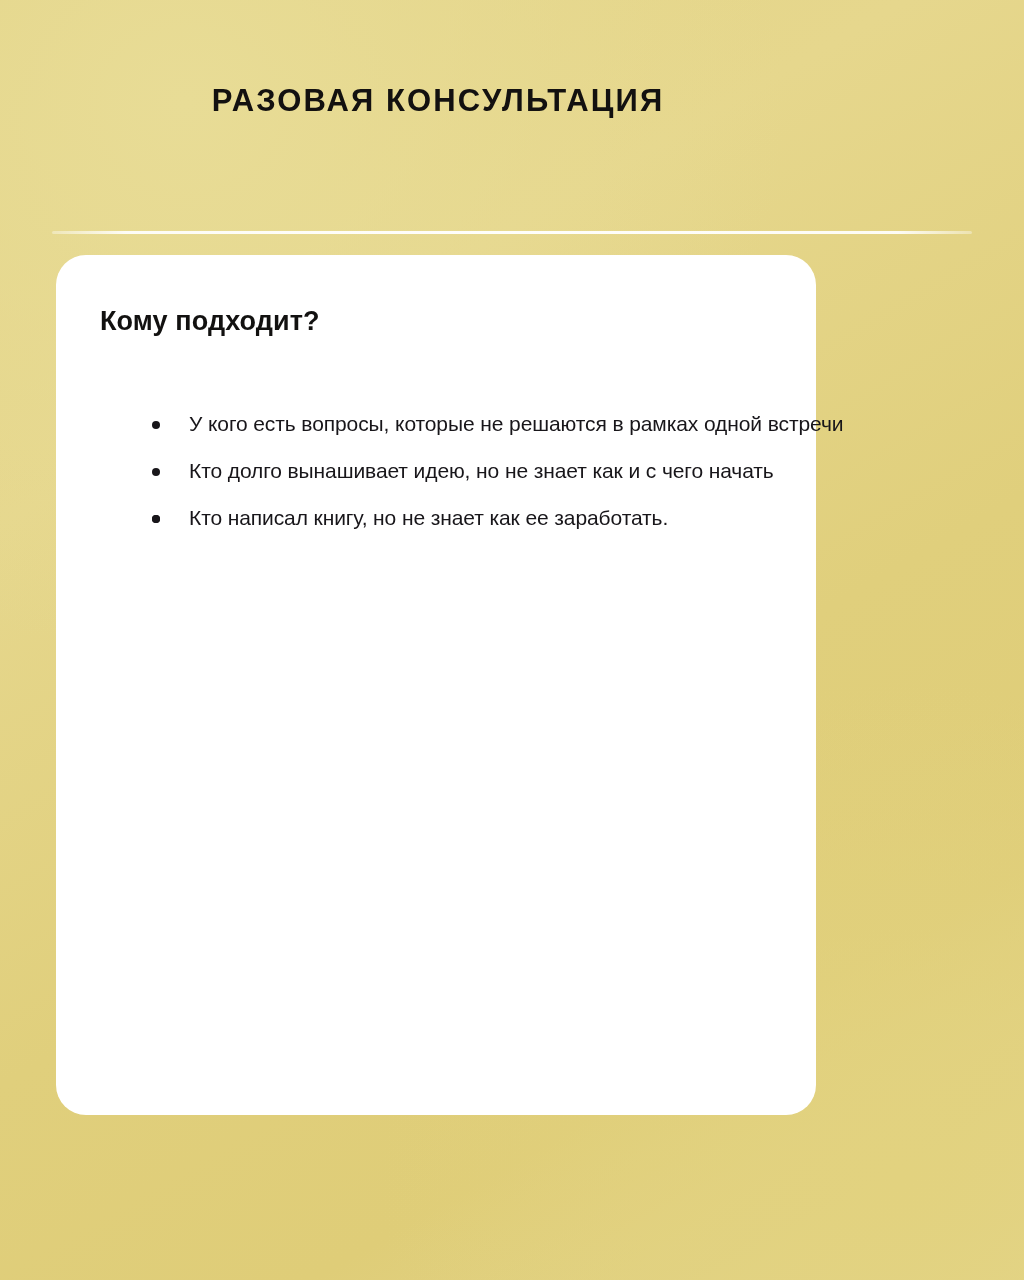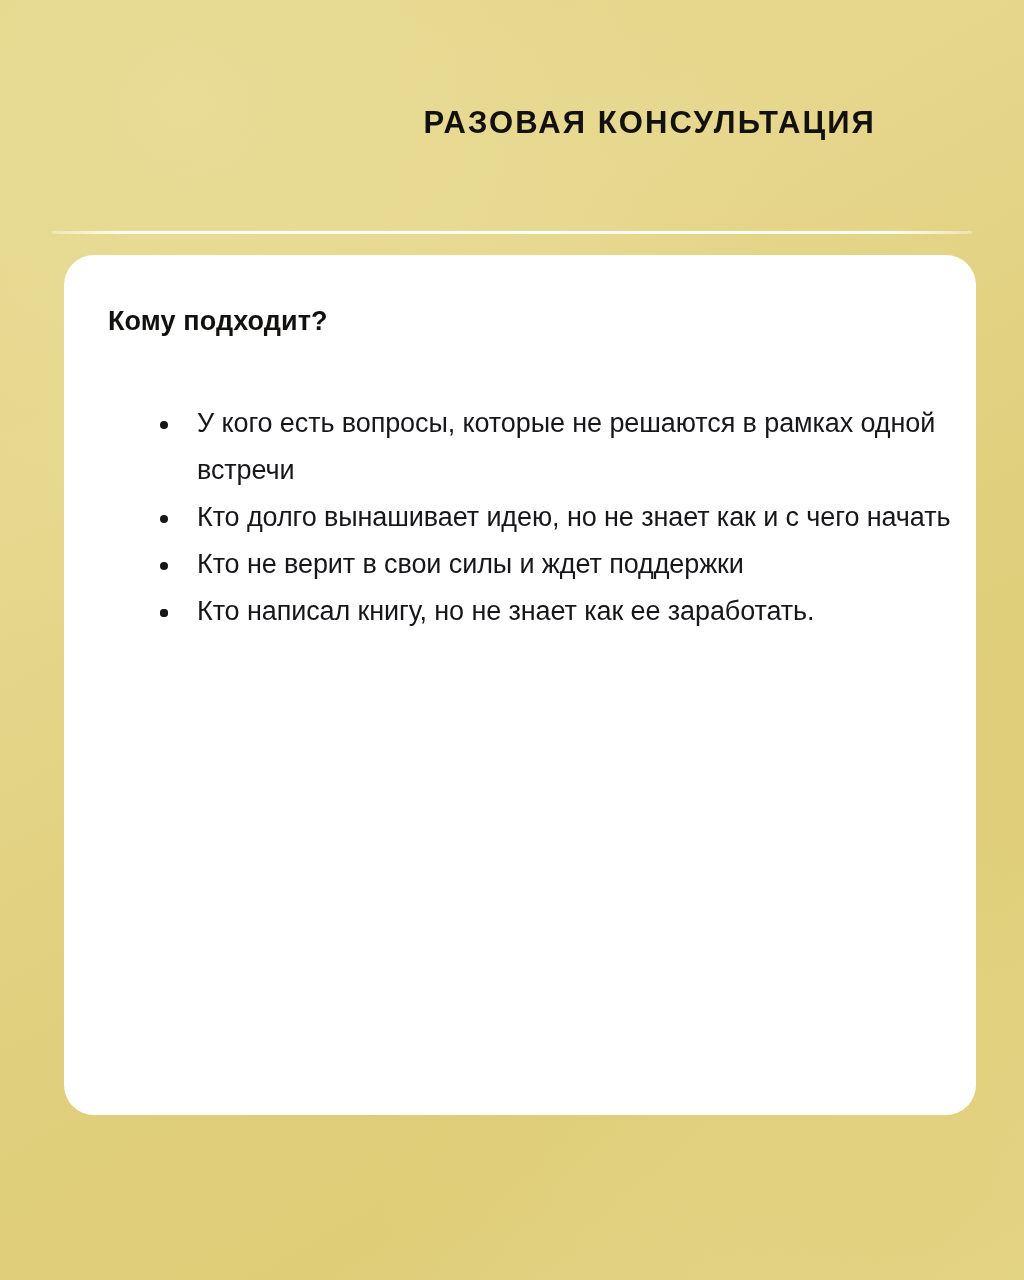--- a/index.html
+++ b/index.html
@@ -25,22 +25,22 @@
       radial-gradient(ellipse 85% 65% at 88% 92%, #e2d27f 0%, rgba(226,210,127,0) 60%),
       linear-gradient(150deg, #e3d385 0%, #e6d78d 28%, #e0cf7c 58%, #dfcd78 78%, #e4d68e 100%);
   }
 
   
   .header {
     position: absolute;
     left: 0;
     top: 0;
     width: 876px;
-    padding-top: 104px;
-    text-align: right;
+    padding-top: 82px;
+    text-align: center;
   }
 
   .slide-title {
     margin: 0;
     font-size: 31px;
     line-height: 38px;
     font-weight: 700;
     letter-spacing: 2.1px;
     color: #131110;
     text-transform: uppercase;
@@ -59,23 +59,23 @@
         rgba(255,255,255,0.35) 0%,
         rgba(255,255,255,0.92) 8%,
         rgba(255,255,255,0.97) 50%,
         rgba(255,255,255,0.92) 92%,
         rgba(255,255,255,0.35) 100%);
   }
 
   
   .card {
     position: absolute;
-    left: 64px;
+    left: 56px;
     top: 255px;
-    width: 912px;
+    width: 760px;
     height: 860px;
     box-sizing: border-box;
     background: #ffffff;
     border-radius: 30px;
     padding: 49px 44px 0 44px;
   }
 
   .card-heading {
     margin: 0;
     font-size: 27px;
@@ -93,21 +93,21 @@
     position: absolute;
     left: 96px;
     top: 145px;
     width: 800px;
   }
 
   .audience-list li {
     position: relative;
     padding-left: 37px;
     margin: 0;
-    font-size: 27px;
+    font-size: 21px;
     line-height: 47px;
     font-weight: 400;
     color: #18161a;
     letter-spacing: -0.1px;
   }
 
   .audience-list li .bullet-dot {
     position: absolute;
     left: 0;
     top: 21px;
@@ -154,21 +154,20 @@
 
   <div class="title-divider"></div>
 
   <div class="card">
 
     <h2 class="card-heading">Кому подходит?</h2>
 
     <ul class="audience-list">
         <li><span class="bullet-dot"></span><span>У кого есть вопросы, которые не решаются в рамках одной встречи</span></li>
         <li><span class="bullet-dot"></span><span>Кто долго вынашивает идею, но не знает как и с чего начать</span></li>
-        <li><span class="bullet-dot"></span><span>Кто не верит в свои силы и ждет поддержки</span></li>
         <li><span class="bullet-dot"></span></li>
         <li><span class="bullet-dot"></span><span>Кто написал книгу, но не знает как ее заработать.</span></li>
       </ul>
 
 
   </div>
 
 </div>
 
 </body></html>

